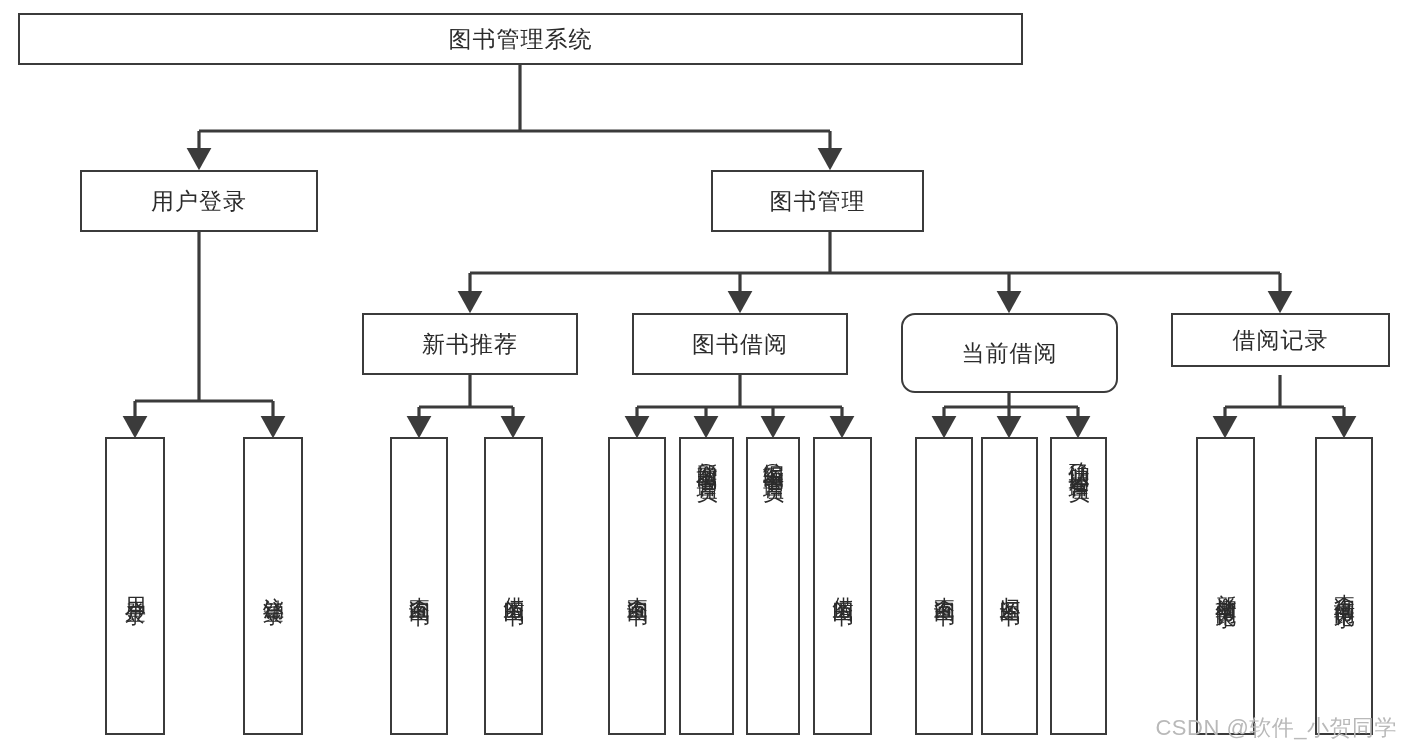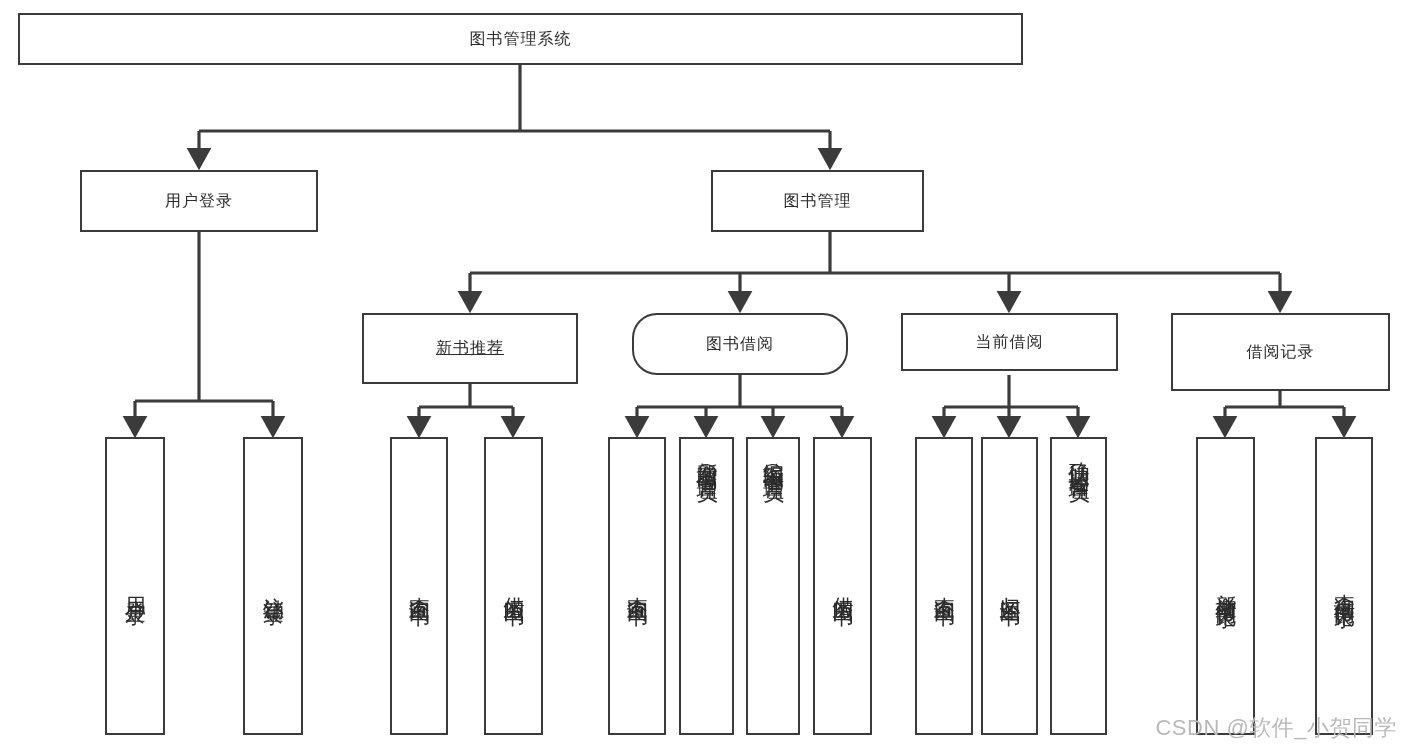--- a/index.html
+++ b/index.html
@@ -31,21 +31,21 @@
     box-sizing: border-box;
     border: 2.5px solid #3b3b3b;
     background: #ffffff;
     display: flex;
     align-items: center;
     justify-content: center;
     color: #2b2b2b;
     z-index: 2;
   }
   .node.h-node {
-    font-size: 16px;
+    font-size: 23px;
     letter-spacing: 1px;
   }
   .node.v-node {
     align-items: flex-start;
     justify-content: center;
     padding-top: 6px;
   }
   .node.v-node.centered {
     align-items: center;
     padding-top: 0;
@@ -132,30 +132,30 @@
     <span>图书管理系统</span>
   </div>
 
   <div class="node h-node" style="left:80px; top:170px; width:238px; height:62px;">
     <span>用户登录</span>
   </div>
   <div class="node h-node" style="left:711px; top:170px; width:213px; height:62px;">
     <span>图书管理</span>
   </div>
 
-  <div class="node h-node" style="left:362px; top:313px; width:216px; height:71px;text-decoration:underline;">
+  <div class="node h-node" style="left:362px; top:313px; width:216px; height:62px;">
     <span>新书推荐</span>
   </div>
-  <div class="node h-node" style="left:632px; top:313px; width:216px; height:62px;border-radius:25px;">
+  <div class="node h-node" style="left:632px; top:313px; width:216px; height:62px;">
     <span>图书借阅</span>
   </div>
-  <div class="node h-node" style="left:901px; top:313px; width:217px; height:58px;">
+  <div class="node h-node" style="left:901px; top:313px; width:217px; height:80px;border-radius:14px;">
     <span>当前借阅</span>
   </div>
-  <div class="node h-node" style="left:1171px; top:313px; width:219px; height:78px;">
+  <div class="node h-node" style="left:1171px; top:313px; width:219px; height:54px;">
     <span>借阅记录</span>
   </div>
 
   <div class="node v-node centered" style="left:105px; top:437px; width:60px; height:298px;">
     <span class="vtext">用户登录</span>
   </div>
   <div class="node v-node centered" style="left:243px; top:437px; width:60px; height:298px;">
     <span class="vtext">注销登录</span>
   </div>
 

